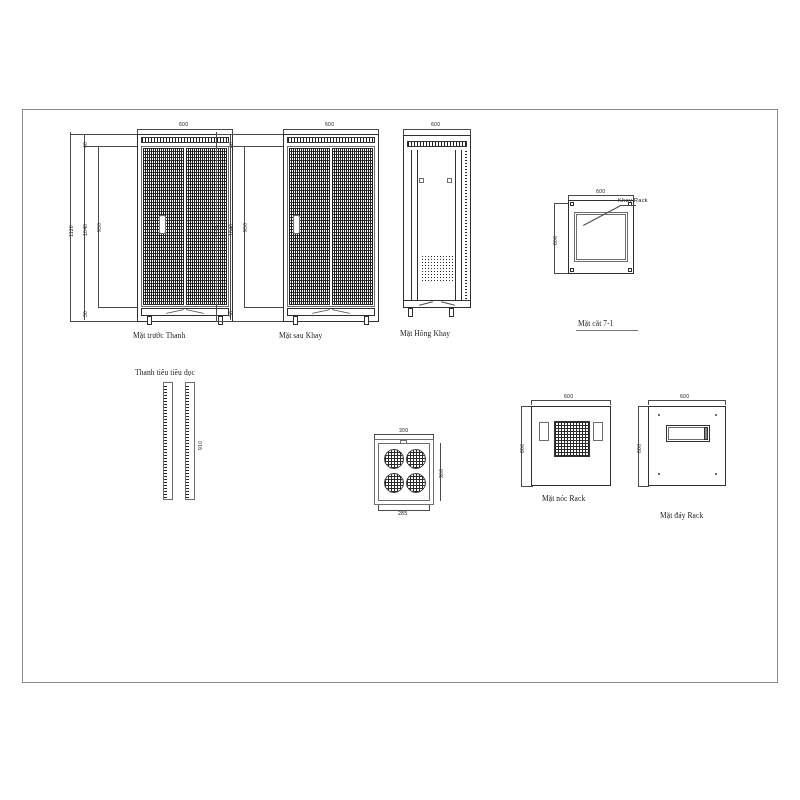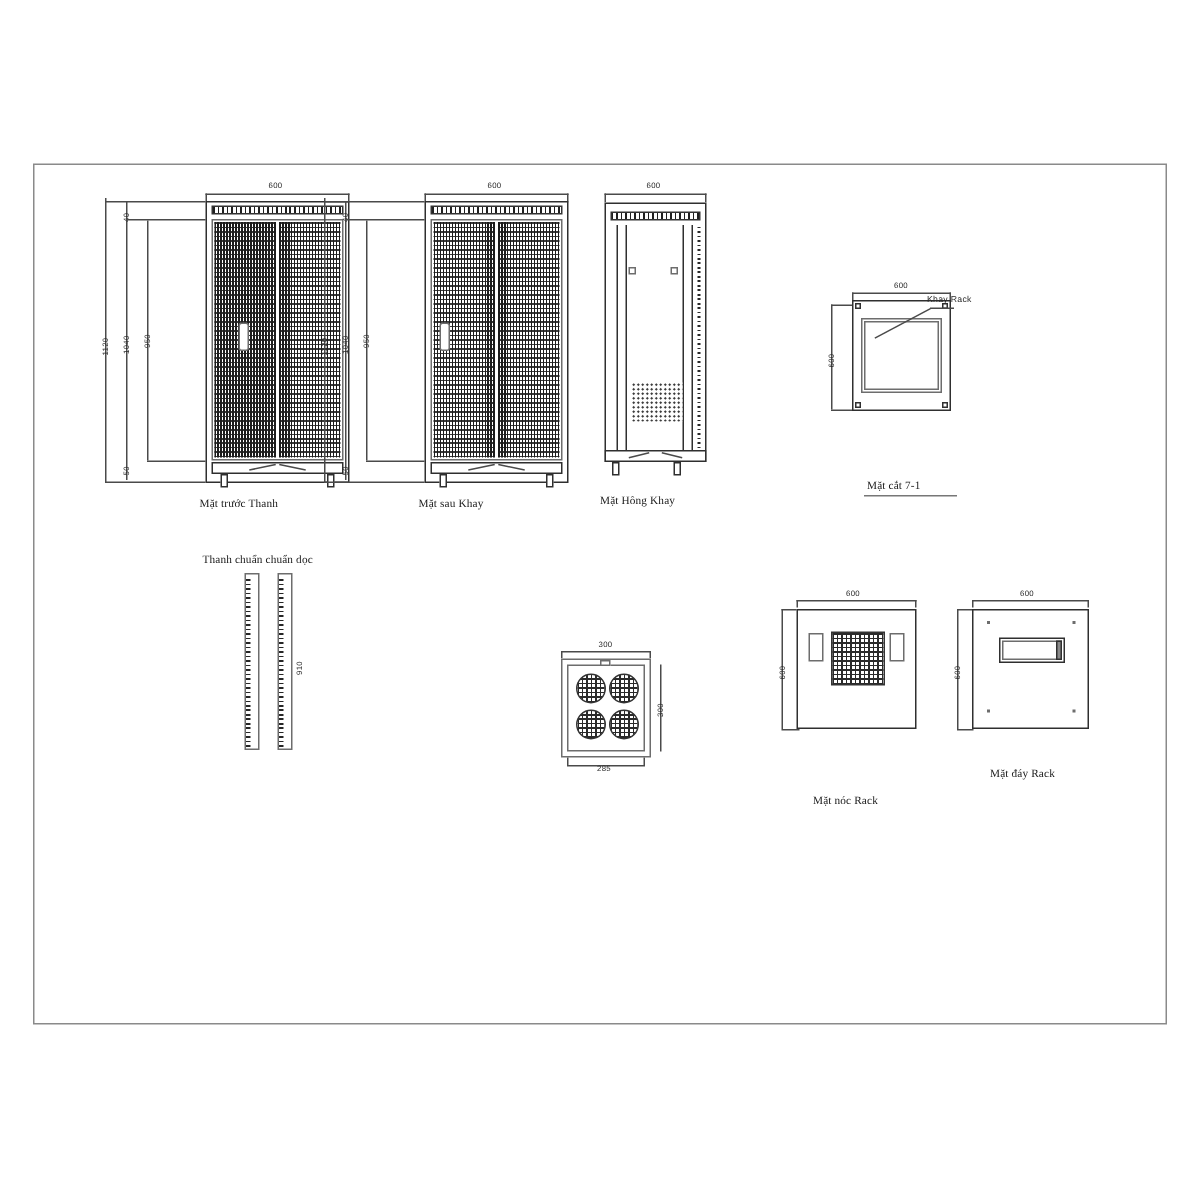--- a/index.html
+++ b/index.html
@@ -163,21 +163,21 @@
 
     <div class="ln hl" style="left:55px;top:45px;width:42px;transform-origin:0 0;transform:rotate(-28deg);"></div>
     <div class="ln hl" style="left:92px;top:25px;width:16px;"></div>
     <div class="dimtxt" style="left:90px;top:17px;font-size:5.8px;">Khay Rack</div>
 
     <div class="cap" style="left:50px;top:139px;">Mặt cắt 7-1</div>
     <div class="ln hl" style="left:48px;top:150px;width:62px;background:#777;"></div>
   </div>
 
   <div class="view" style="left:110px;top:258px;width:140px;height:145px;">
-    <div class="cap" style="left:2px;top:0px;">Thanh chuẩn chuẩn dọc</div>
+    <div class="cap" style="left:2px;top:0px;">Thanh tiêu tiêu dọc</div>
     <div class="boxthin" style="left:30px;top:14px;width:10px;height:118px;"></div>
     <div class="railholes" style="position:absolute;left:31px;top:16px;width:3px;height:114px;"></div>
     <div class="boxthin" style="left:52px;top:14px;width:10px;height:118px;"></div>
     <div class="railholes" style="position:absolute;left:53px;top:16px;width:3px;height:114px;"></div>
     <div class="dimtxt v" style="left:64px;top:82px;">910</div>
   </div>
 
   <div class="view" style="left:333px;top:310px;width:120px;height:110px;">
     <div class="ln hl" style="left:18px;top:14px;width:60px;"></div>
     <div class="ln vl" style="left:18px;top:14px;height:5px;"></div>
@@ -211,21 +211,21 @@
     <div class="ln vl" style="left:13px;top:21px;height:80px;"></div>
     <div class="dimtxt v" style="left:11px;top:68px;">600</div>
     <div class="ln hl" style="left:13px;top:21px;width:12px;"></div>
     <div class="ln hl" style="left:13px;top:101px;width:12px;"></div>
 
     <div class="box" style="left:23px;top:21px;width:80px;height:80px;"></div>
     <div class="boxthin" style="left:31px;top:37px;width:10px;height:19px;"></div>
     <div class="boxthin" style="left:85px;top:37px;width:10px;height:19px;"></div>
     <div class="mesh2" style="position:absolute;left:46px;top:36px;width:34px;height:34px;border:1px solid #333;"></div>
 
-    <div class="cap" style="left:34px;top:144px;font-family:Liberation Serif, serif;">Mặt nóc Rack</div>
+    <div class="cap" style="left:34px;top:109px;font-family:Liberation Serif, serif;">Mặt nóc Rack</div>
   </div>
 
   <div class="view" style="left:605px;top:275px;width:125px;height:140px;">
     <div class="ln hl" style="left:20px;top:15px;width:78px;"></div>
     <div class="ln vl" style="left:20px;top:15px;height:5px;"></div>
     <div class="ln vl" style="left:97px;top:15px;height:5px;"></div>
     <div class="dimtxt" style="left:52px;top:8px;">600</div>
 
     <div class="ln vl" style="left:10px;top:21px;height:80px;"></div>
     <div class="dimtxt v" style="left:8px;top:68px;">600</div>

